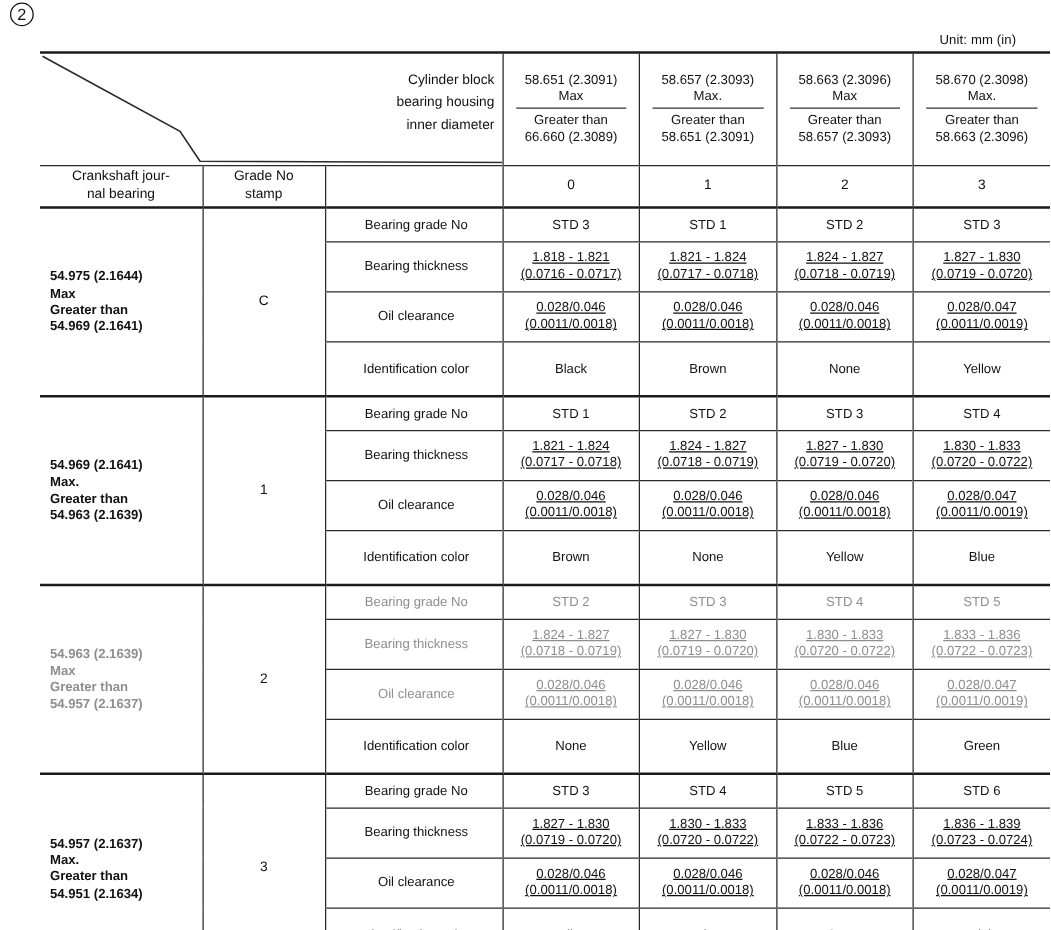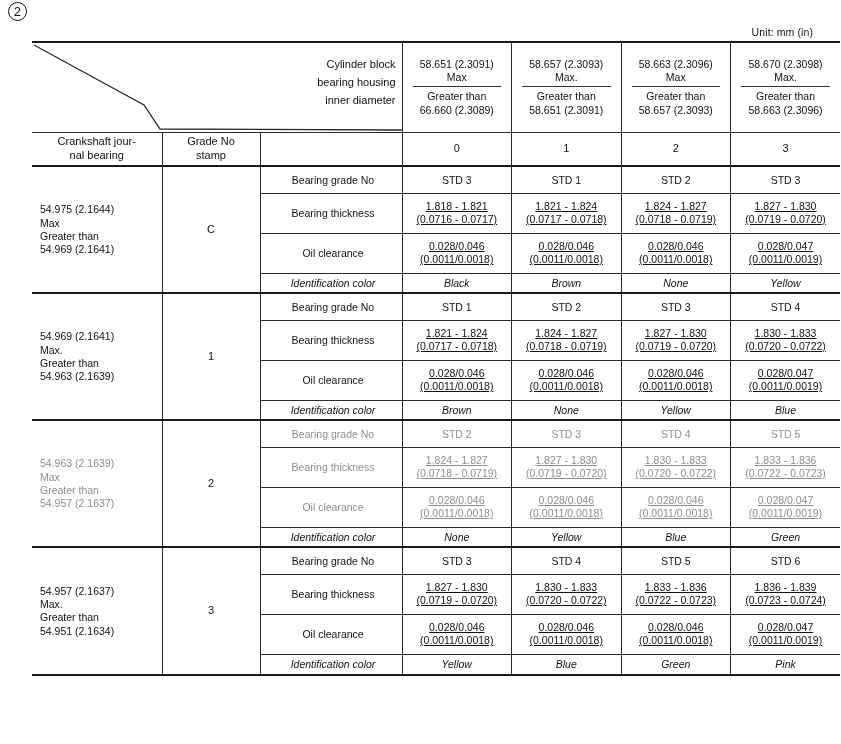--- a/index.html
+++ b/index.html
@@ -125,31 +125,32 @@
   .stamp-row td { height: 34px; font-size: 11px; }
   .stamp-head { font-size: 10.5px; line-height: 1.3; }
 
   
   .journal-cell {
     text-align: left !important;
     padding-left: 8px !important;
     font-size: 10.5px;
     line-height: 1.65;
     white-space: pre-line;
+    font-weight: bold;
   }
   .grade-cell { font-size: 11px; }
   .rowlab {
     text-align: center;
     padding-left: 8px !important;
     font-size: 10.5px;
   }
   .r-grade td { height: 27px; }
   .r-thick td { height: 40px; }
   .r-oil   td { height: 40px; }
-  .r-color td { height: 20px; font-style: italic; }
+  .r-color td { height: 44px; }
   .two-line { white-space: pre-line; line-height: 1.34; text-decoration: underline; }
 
   
   .faded { color: #8e8e8e; }
   .faded-border td { border-color: #b5b5b5; }
 </style>
 </head>
 <body>
 
 <div class="heading">

